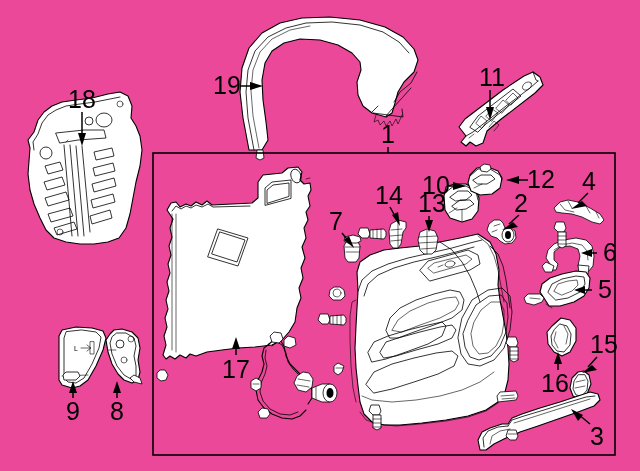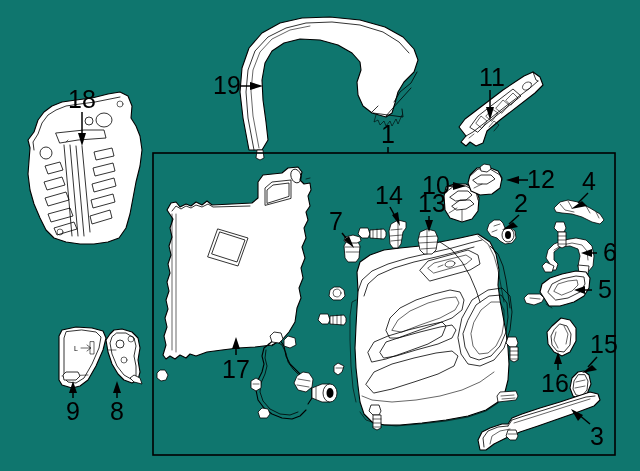--- a/index.html
+++ b/index.html
@@ -1,18 +1,18 @@
 <!DOCTYPE html>
 <html><head>
 <meta charset="utf-8">
 <style>
   html,body{margin:0;padding:0;background:#ffffff;}
   body{width:640px;height:471px;overflow:hidden;
        font-family:"Liberation Sans",sans-serif;}
-  #stage{position:relative;width:640px;height:471px;background:#0f766e;}
+  #stage{position:relative;width:640px;height:471px;background:#ec4899;}
   svg{display:block;}
   .ln{fill:none;stroke:#000;stroke-width:1.1;stroke-linejoin:round;stroke-linecap:round;}
   .ln-thin{fill:none;stroke:#000;stroke-width:0.8;stroke-linejoin:round;stroke-linecap:round;}
   .ln-hair{fill:none;stroke:#000;stroke-width:0.6;stroke-linejoin:round;stroke-linecap:round;}
   .fillw{fill:#ffffff;stroke:#000;stroke-width:1.1;stroke-linejoin:round;}
   .fillw-thin{fill:#ffffff;stroke:#000;stroke-width:0.8;stroke-linejoin:round;}
   .fillk{fill:#000;}
   .frame{fill:none;stroke:#000;stroke-width:1.6;}
   .lead{fill:none;stroke:#000;stroke-width:1.5;stroke-linecap:butt;}
   .numlbl{font-family:"Liberation Sans",sans-serif;font-size:25px;fill:#000;

